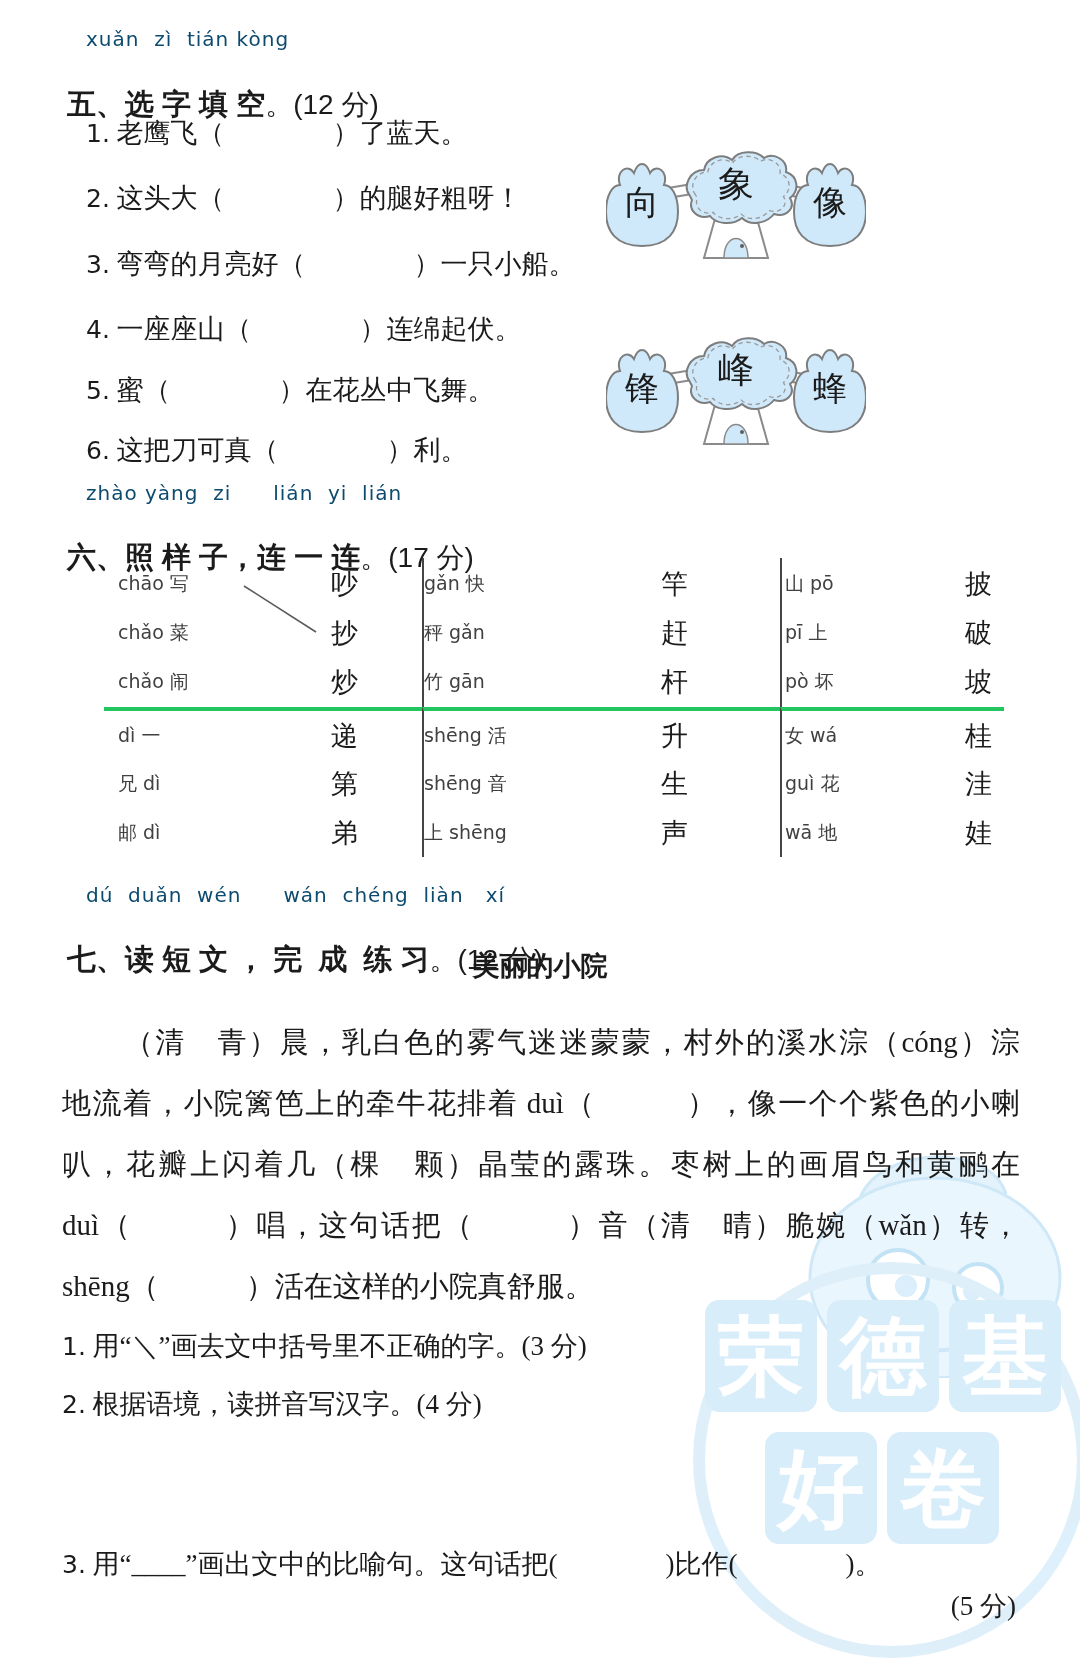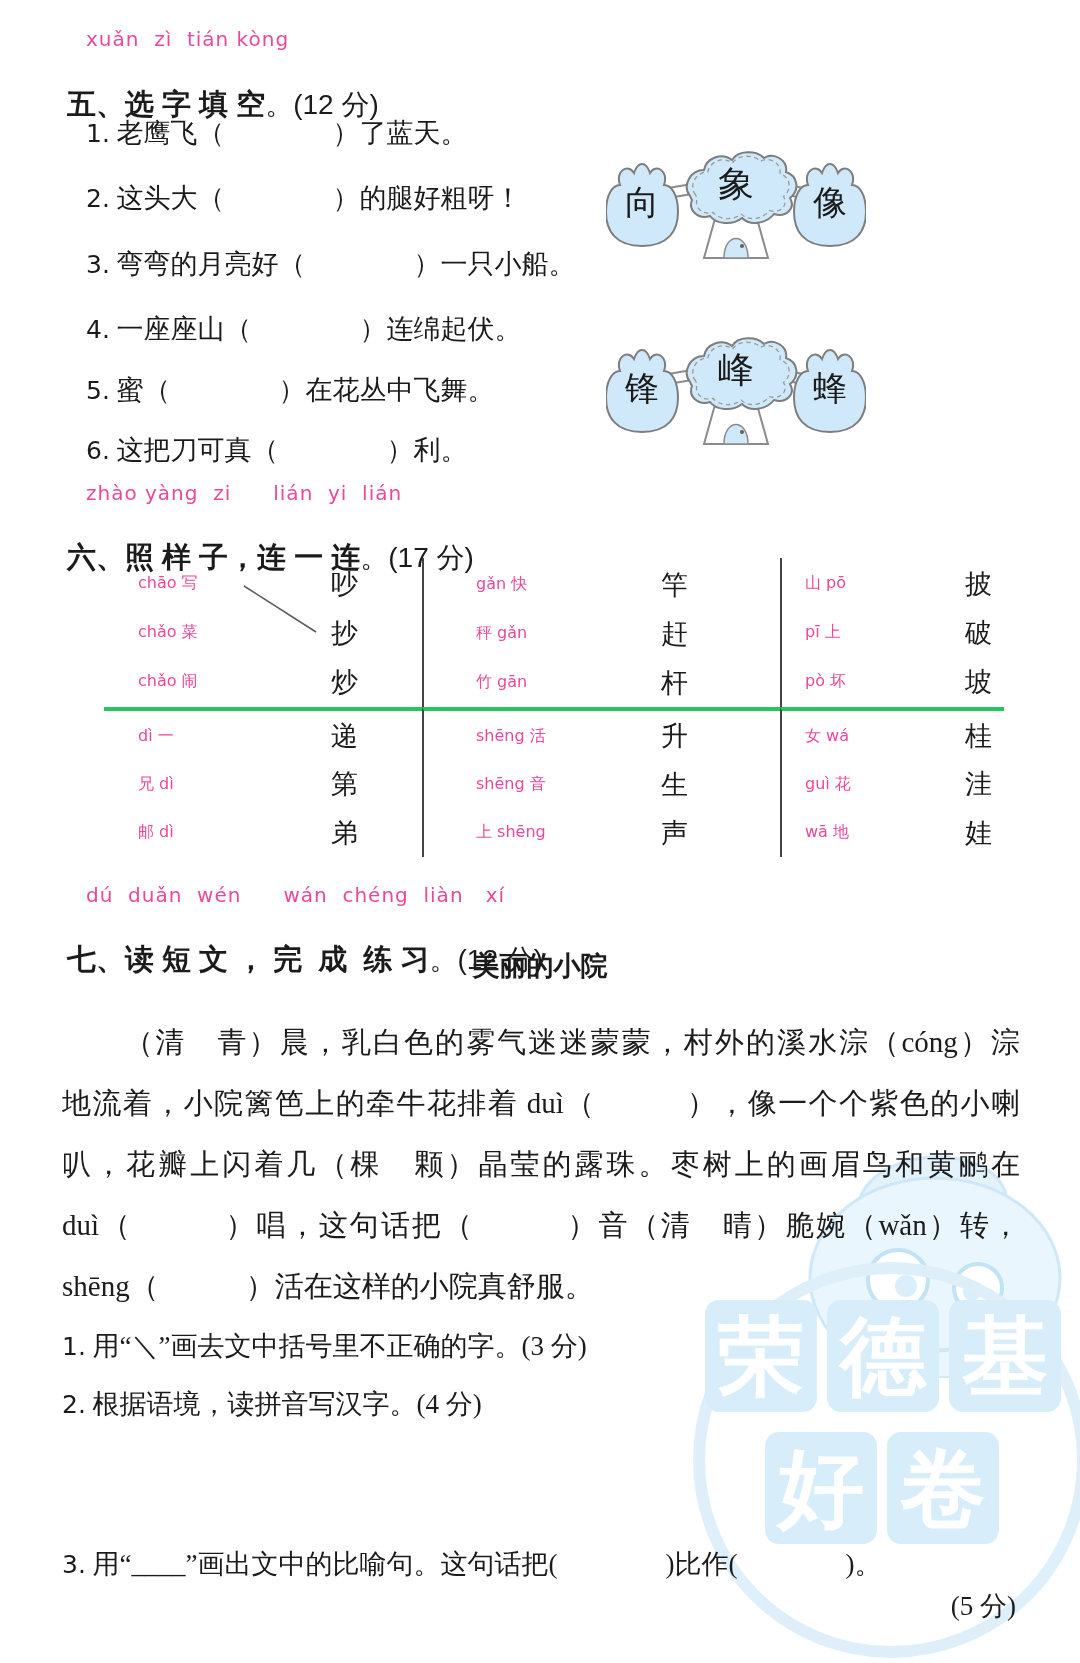--- a/index.html
+++ b/index.html
@@ -16,44 +16,44 @@
   #watermark{position:absolute;inset:0;z-index:0;opacity:.8;}
   .wm-ring{position:absolute;left:693px;top:1262px;width:372px;height:372px;
     border:12px solid #d6ecfa;border-radius:50%;}
   .wm-tile{position:absolute;width:112px;height:112px;background:#cfe9fa;
     border-radius:14px;color:#ffffff;text-align:center;
     font:bold 86px/112px "Liberation Sans","DejaVu Sans",sans-serif;}
   
   #content{position:absolute;inset:0;z-index:1;}
   .pinyin{
     font-family:"DejaVu Sans","Liberation Sans",sans-serif;
-    font-size:20px;color:#ec4899;letter-spacing:1px;white-space:pre;
+    font-size:20px;color:#0c4a6e;letter-spacing:1px;white-space:pre;
   }
   .sec-header{font-size:29px;white-space:pre;}
   .sec-num,.sec-title{font-weight:bold;
     font-family:"Liberation Sans","DejaVu Sans",sans-serif;}
   .sec-score{font-size:28px;font-family:Liberation Sans, sans-serif;}
   .s5-item{left:86px;font-size:27px;white-space:pre;}
   .s5-item .inum{font-family:"DejaVu Sans",sans-serif;font-size:25px;}
   
   svg.balance{position:absolute;left:606px;width:260px;height:112px;}
   svg.balance text{font-family:"Liberation Serif",serif;fill:#1b1b1b;text-anchor:middle;}
   svg.balance text.side{font-size:34px;}
   svg.balance text.mid{font-size:36px;}
   
   #match-table{position:absolute;left:104px;top:558px;width:900px;height:299px;
     display:grid;grid-template-columns:318px 358px 224px;grid-template-rows:149px 150px;}
   .cell{position:relative;display:flex;flex-direction:column;padding-top:1px;box-sizing:border-box;}
   .cell.bl{border-left:2px solid #454545;}
   .cell.bt{border-top:4px solid #22c55e;}
   .cell.p1{padding-left:14px;padding-right:64px;}
-  .cell.p2{padding-left:32px;padding-right:92px;justify-content:flex-end;}
+  .cell.p2{padding-left:0;padding-right:92px;}
   .cell.p3{padding-left:3px;padding-right:12px;}
   .mrow{height:49px;display:flex;align-items:center;justify-content:space-between;}
-  .mword{font-family:"DejaVu Sans","Liberation Sans",sans-serif;font-size:16px;color:#ec4899;margin-left:20px;}
+  .mword{font-family:"DejaVu Sans","Liberation Sans",sans-serif;font-size:19px;color:#404040;}
   .mchar{font-size:27px;}
   svg.ex-line{position:absolute;left:0;top:0;pointer-events:none;}
   
   #essay-title{left:0;top:948px;width:1080px;text-align:center;
     font:bold 27px "Liberation Sans","DejaVu Sans",sans-serif;}
   #passage{left:62px;top:1012px;width:958px;font-size:29px;}
   .p-line{height:61px;line-height:61px;text-align:justify;text-align-last:justify;white-space:pre-wrap;}
   .p-line:last-child{text-align:left;text-align-last:left;}
   .question{left:62px;width:990px;font-size:27px;white-space:pre;}
   .question .qnum{font-family:"DejaVu Sans",sans-serif;font-size:25px;}

